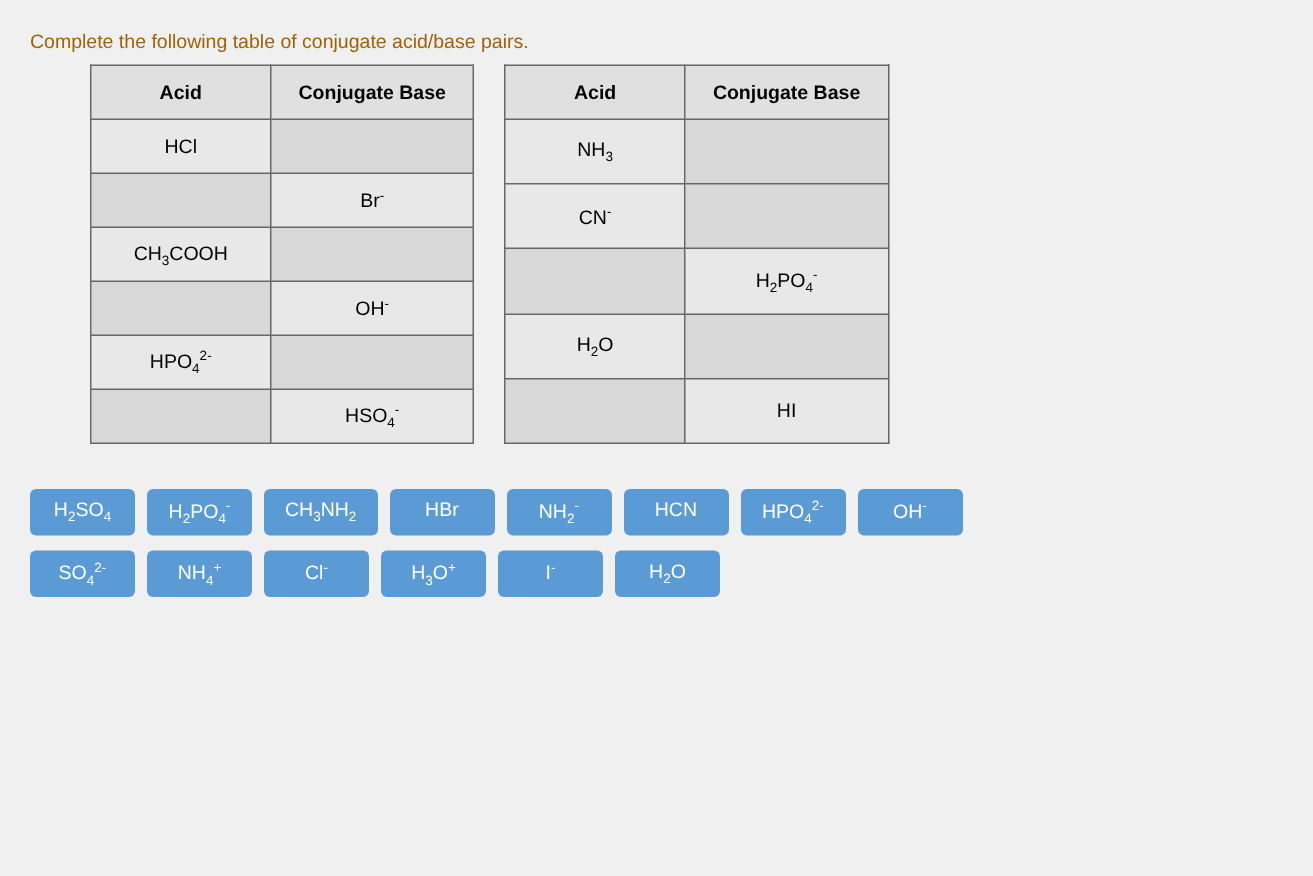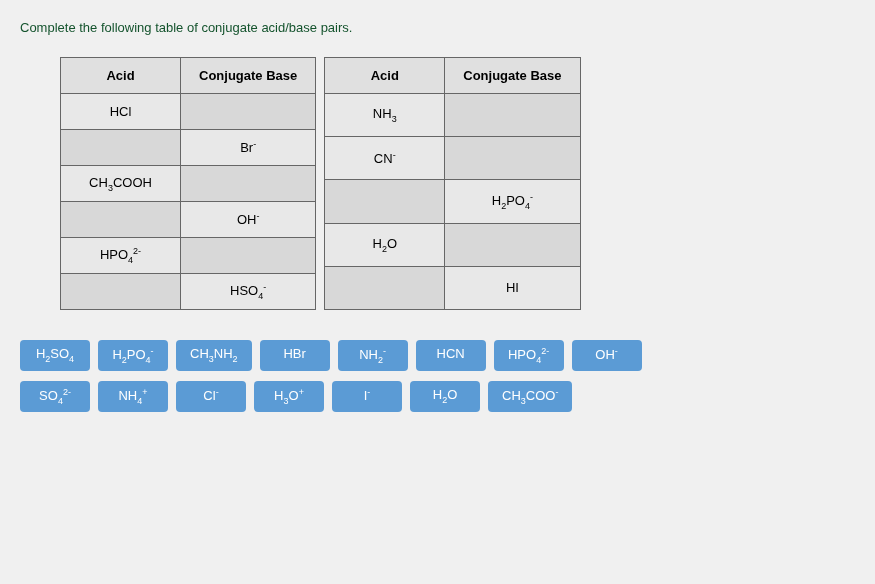--- a/index.html
+++ b/index.html
@@ -6,26 +6,26 @@
     body {
       background: #f0f0f0;
       font-family: Arial, sans-serif;
       font-size: 13px;
       padding: 20px;
       width: 875px;
       min-height: 584px;
     }
     .instruction {
       font-size: 13px;
-      margin-bottom: 22px;
-      color: #14532d;
+      margin-bottom: 8px;
+      color: #a16207;
     }
     .tables-container {
       display: flex;
-      gap: 8px;
+      gap: 20px;
       margin-bottom: 30px;
       padding-left: 40px;
     }
     .chem-table {
       border-collapse: collapse;
       background: #e8e8e8;
     }
     .chem-table th, .chem-table td {
       border: 1px solid #666;
       padding: 6px 18px;
@@ -153,15 +153,14 @@
     <div class="tile">HPO<sub>4</sub><sup>2-</sup></div>
     <div class="tile">OH<sup>-</sup></div>
   </div>
   <div class="tiles-row">
     <div class="tile">SO<sub>4</sub><sup>2-</sup></div>
     <div class="tile">NH<sub>4</sub><sup>+</sup></div>
     <div class="tile">Cl<sup>-</sup></div>
     <div class="tile">H<sub>3</sub>O<sup>+</sup></div>
     <div class="tile">I<sup>-</sup></div>
     <div class="tile">H<sub>2</sub>O</div>
-    <div class="tile">CH<sub>3</sub>COO<sup>-</sup></div>
   </div>
 </div>
 
 </body></html>

